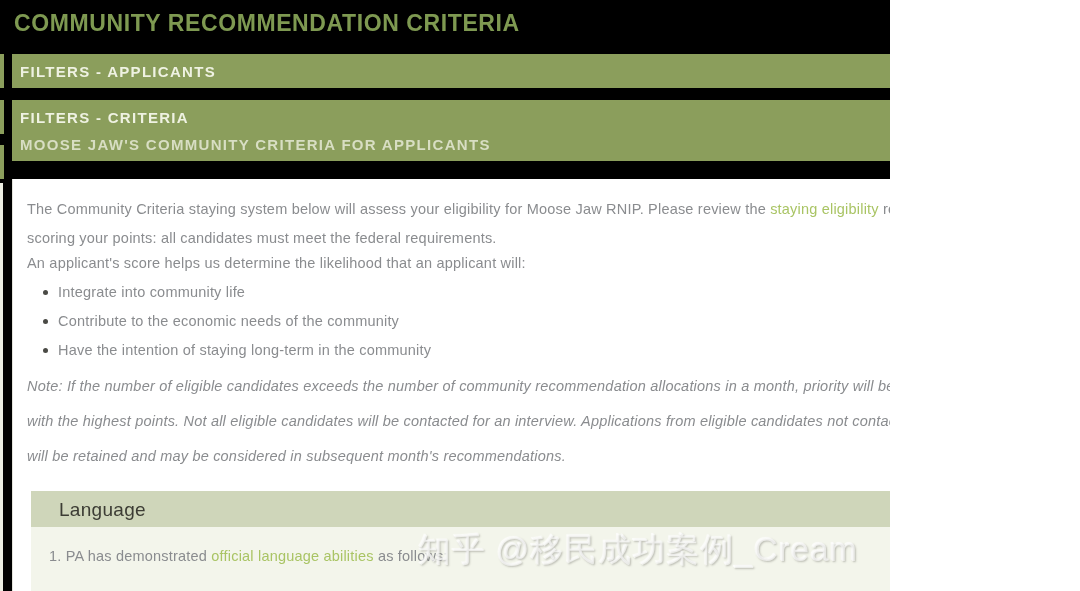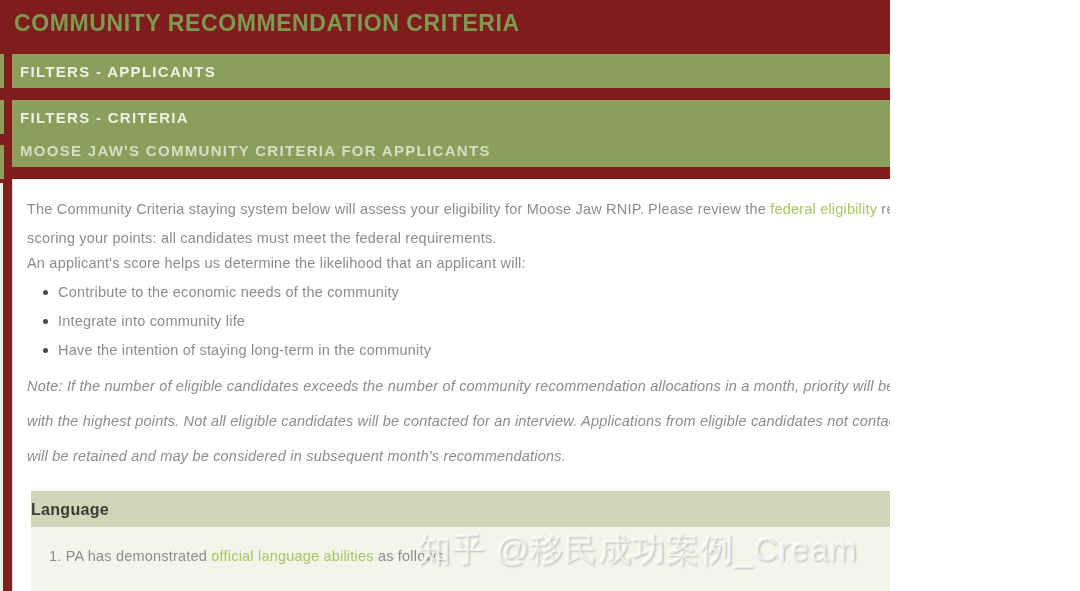--- a/index.html
+++ b/index.html
@@ -1,20 +1,20 @@
 <!DOCTYPE html>
 <html><head>
 <meta charset="utf-8">
 <style>
   * { margin:0; padding:0; box-sizing:border-box; }
   html,body { background:#ffffff; }
   body { font-family:"Liberation Sans", sans-serif; }
   .screen {
     position:relative; width:890px; height:591px;
-    background:#7f1d1d; overflow:hidden;
+    background:#000000; overflow:hidden;
   }
   
   .page-title {
     position:absolute; left:14px; top:10px;
     font-size:23px; font-weight:700; letter-spacing:0.6px;
     color:#7E9951;
   }
   
   .sliver { position:absolute; left:0; width:4px; background:#8B9E5C; }
   .sliver-line { position:absolute; left:0; width:3px; background:#ECEEE3; }
@@ -57,21 +57,21 @@
     position:absolute; left:16px; top:8px; width:5px; height:5px;
     border-radius:50%; background:#4A4A45;
   }
   .cutoff { line-height:21.5px; margin:2px 0 14px 0; }
   .note { font-style:italic; line-height:35px; margin-bottom:15px; }
 
   
   .ctable { margin:0 4px; }
   .ctable-header {
     background:#CFD6BA; height:36px; display:flex; align-items:center;
-    padding:0 0; font-size:16px; font-weight:700; color:#3C3C34;
+    padding:0 28px; font-size:19px; font-weight:400; color:#3C3C34;
     letter-spacing:0.3px;
   }
   .ctable-body {
     background:#F3F5EB; height:220px; padding:18px 0 0 0;
   }
   .ctable-intro { padding-left:18px; line-height:22px; margin-bottom:22px; }
 
   
   .watermark {
     position:absolute; right:32px; top:528px;
@@ -96,34 +96,34 @@
   <div class="acc-bar" style="top:54px;">
     <span class="acc-label">FILTERS - APPLICANTS</span>
     <span class="acc-icon">+</span>
   </div>
 
   <div class="acc-bar" style="top:100px;">
     <span class="acc-label">FILTERS - CRITERIA</span>
     <span class="acc-icon">+</span>
   </div>
 
-  <div class="acc-bar expanded" style="top:133px;">
+  <div class="acc-bar expanded" style="top:127px;">
     <span class="acc-label">MOOSE JAW'S COMMUNITY CRITERIA FOR APPLICANTS</span>
     <span class="acc-icon">−</span>
   </div>
 
   <div class="panel">
 
-    <p class="tight"><span>The Community Criteria staying system below will assess your eligibility for Moose Jaw RNIP. Please review the </span><a class="green-link">federal eligibility</a><span> requirements prior to scoring your points: all candidates must meet the federal requirements.</span></p>
+    <p class="tight"><span>The Community Criteria staying system below will assess your eligibility for Moose Jaw RNIP. Please review the </span><a class="green-link">staying eligibility</a><span> requirements prior to scoring your points: all candidates must meet the federal requirements.</span></p>
 
     <p class="tight" style="margin-top:-4px;">An applicant's score helps us determine the likelihood that an applicant will:</p>
 
     <ul class="plain">
+      <li><span class="dot"></span><span>Integrate into community life</span></li>
       <li><span class="dot"></span><span>Contribute to the economic needs of the community</span></li>
-      <li><span class="dot"></span><span>Integrate into community life</span></li>
       <li><span class="dot"></span><span>Have the intention of staying long-term in the community</span></li>
     </ul>
 
 
     <p class="note">Note: If the number of eligible candidates exceeds the number of community recommendation allocations in a month, priority will be given to candidates with the highest points. Not all eligible candidates will be contacted for an interview. Applications from eligible candidates not contacted for an interview will be retained and may be considered in subsequent month's recommendations.</p>
 
     <div class="ctable">
       <div class="ctable-header">Language</div>
       <div class="ctable-body">
 

